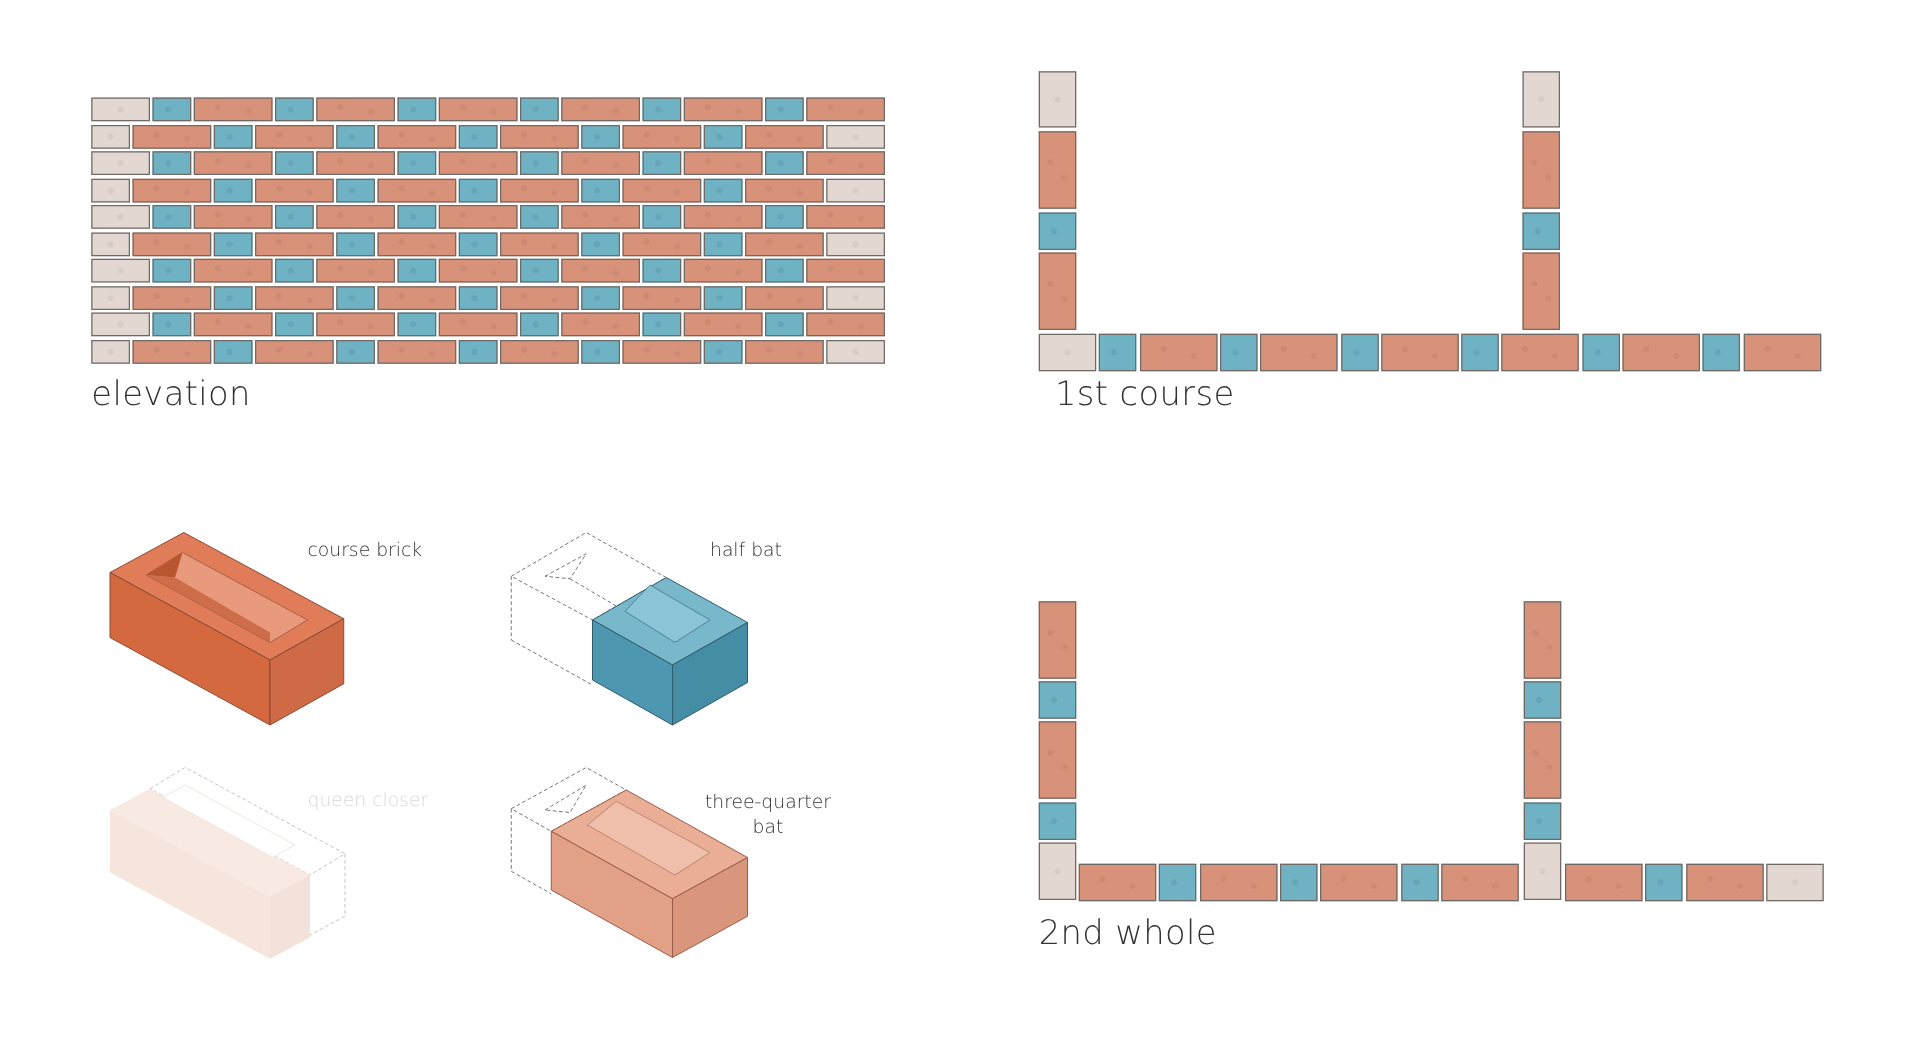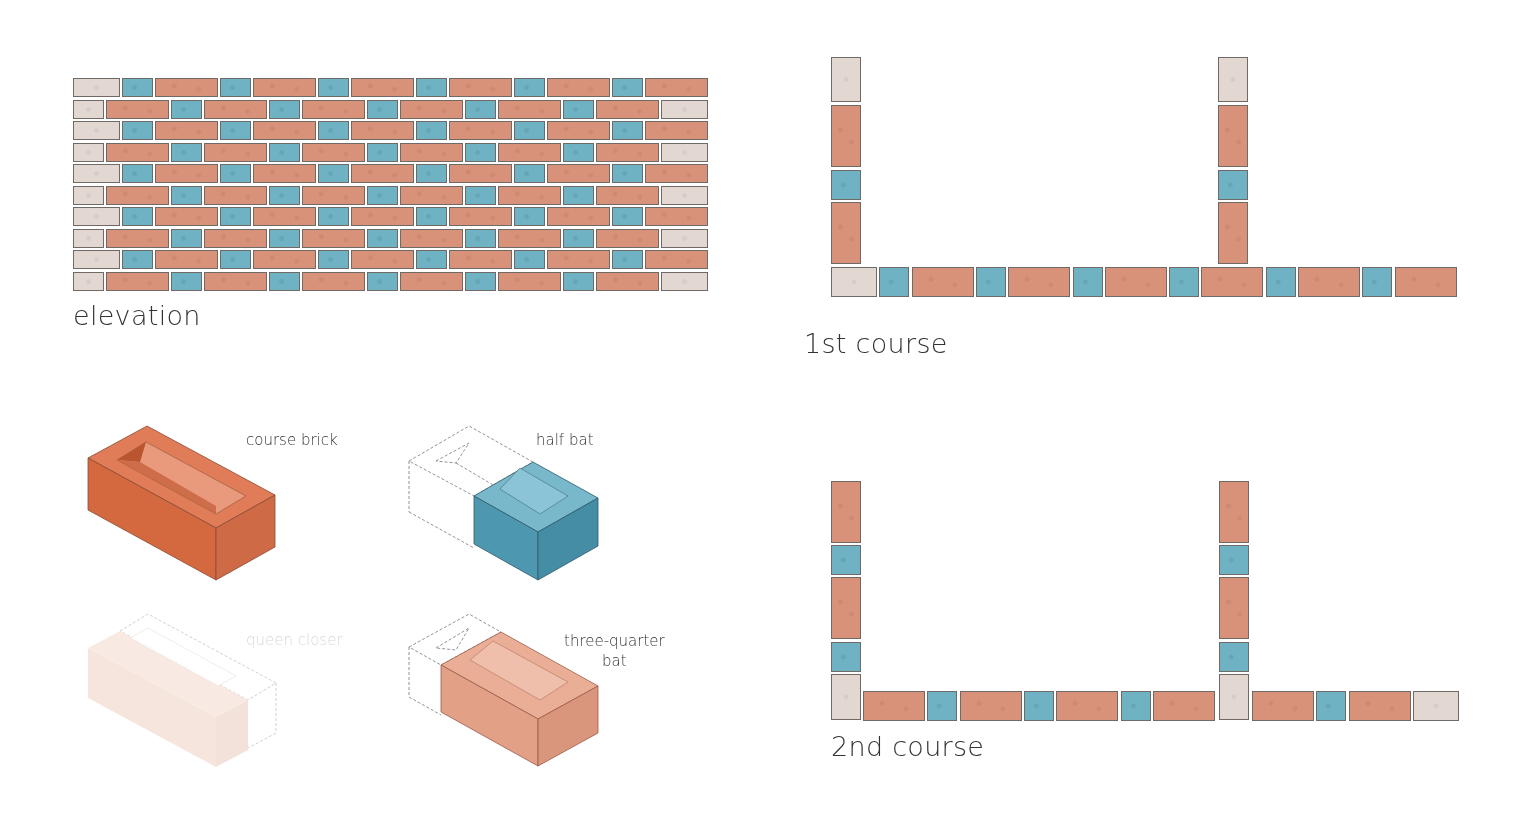--- a/index.html
+++ b/index.html
@@ -167,21 +167,21 @@
     <div class="brick b-orange" style="left: 1008.2px; top: 267px; width: 62px; height: 30px;"></div>
     <div class="brick b-blue" style="left: 1072.5px; top: 267px; width: 30px; height: 30px;"></div>
     <div class="brick b-orange" style="left: 1104.8px; top: 267px; width: 62px; height: 30px;"></div>
     <div class="brick b-blue" style="left: 1169.1px; top: 267px; width: 30px; height: 30px;"></div>
     <div class="brick b-orange" style="left: 1201.4px; top: 267px; width: 62px; height: 30px;"></div>
     <div class="brick b-blue" style="left: 1265.7px; top: 267px; width: 30px; height: 30px;"></div>
     <div class="brick b-orange" style="left: 1298px; top: 267px; width: 62px; height: 30px;"></div>
     <div class="brick b-blue" style="left: 1362.3px; top: 267px; width: 30px; height: 30px;"></div>
     <div class="brick b-orange" style="left: 1394.6px; top: 267px; width: 62px; height: 30px;"></div>
   </div>
-<div class="label big-label" style="left:804px; top:300px;margin-top:28px;">1st course</div>
+<div class="label big-label" style="left:844px; top:300px;">1st course</div>
 
 <div id="course2">
     <div class="brick b-orange" style="left: 831px; top: 481px; width: 30px; height: 62px;"></div>
     <div class="brick b-blue" style="left: 831px; top: 545px; width: 30px; height: 30px;"></div>
     <div class="brick b-orange" style="left: 831px; top: 577px; width: 30px; height: 62px;"></div>
     <div class="brick b-blue" style="left: 831px; top: 642px; width: 30px; height: 30px;"></div>
     <div class="brick b-cream" style="left: 831px; top: 674px; width: 30px; height: 46px;"></div>
     <div class="brick b-orange" style="left: 1219px; top: 481px; width: 30px; height: 62px;"></div>
     <div class="brick b-blue" style="left: 1219px; top: 545px; width: 30px; height: 30px;"></div>
     <div class="brick b-orange" style="left: 1219px; top: 577px; width: 30px; height: 62px;"></div>
@@ -192,21 +192,21 @@
     <div class="brick b-orange" style="left: 959.6px; top: 691px; width: 62px; height: 30px;"></div>
     <div class="brick b-blue" style="left: 1023.9px; top: 691px; width: 30px; height: 30px;"></div>
     <div class="brick b-orange" style="left: 1056.2px; top: 691px; width: 62px; height: 30px;"></div>
     <div class="brick b-blue" style="left: 1120.5px; top: 691px; width: 30px; height: 30px;"></div>
     <div class="brick b-orange" style="left: 1152.8px; top: 691px; width: 62px; height: 30px;"></div>
     <div class="brick b-orange" style="left: 1252px; top: 691px; width: 62px; height: 30px;"></div>
     <div class="brick b-blue" style="left: 1316.3px; top: 691px; width: 30px; height: 30px;"></div>
     <div class="brick b-orange" style="left: 1348.6px; top: 691px; width: 62px; height: 30px;"></div>
     <div class="brick b-cream" style="left: 1412.9px; top: 691px; width: 46px; height: 30px;"></div>
   </div>
-<div class="label big-label" style="left:831px; top:731px;">2nd course</div>
+<div class="label big-label" style="left:831px; top:731px;">2nd whole</div>
 
 <svg style="left:0;top:0;" width="1" height="1">
   <g>
     <polygon points="88,458 147,426 275,495 216,528" fill="#e07c58" stroke="#8a4a35" stroke-width="0.8"></polygon>
     <polygon points="88,458 216,528 216,580 88,510" fill="#d4693f" stroke="#8a4a35" stroke-width="0.8"></polygon>
     <polygon points="216,528 275,495 275,547 216,580" fill="#cf6a46" stroke="#8a4a35" stroke-width="0.8"></polygon>
     <polygon points="117,460 146,442 246,496 216,514" fill="#ea9a7c" stroke="#9c5a42" stroke-width="0.7"></polygon>
     <polygon points="117,460 146,442 140,462" fill="#b9552f"></polygon>
     <polygon points="140,462 216,506 216,514 117,460" fill="#c6613c" opacity="0.8"></polygon>
   </g>
@@ -221,21 +221,21 @@
     <polygon points="436,461 469,443 456,463"></polygon>
     <line x1="456" y1="463" x2="500" y2="489"></line>
   </g>
   <g>
     <polygon points="474,496 533,462 598,498 538,532" fill="#79b7cb" stroke="#2e5c6c" stroke-width="0.8"></polygon>
     <polygon points="474,496 538,532 538,580 474,544" fill="#4e97b0" stroke="#2e5c6c" stroke-width="0.8"></polygon>
     <polygon points="538,532 598,498 598,546 538,580" fill="#458ca5" stroke="#2e5c6c" stroke-width="0.8"></polygon>
     <polygon points="500,489 520,468 568,496 540,514" fill="#8ac4d6" stroke="#3c6f80" stroke-width="0.6"></polygon>
   </g>
 </svg>
-<div class="label small-label" style="left:536px; top:431px;">half bat</div>
+<div class="label small-label" style="left:568px; top:431px;">half bat</div>
 
 <svg style="left:0;top:0;" width="1" height="1">
   <g fill="none" stroke="#bbb" stroke-width="0.7" stroke-dasharray="3,2">
     <polygon points="120,631 148,614 276,683 248,700"></polygon>
     <line x1="276" y1="683" x2="276" y2="733"></line>
     <line x1="276" y1="733" x2="248" y2="748"></line>
   </g>
   <g opacity="0.9">
     <polygon points="88,648 120,631 248,700 216,717" fill="#f8e8e0"></polygon>
     <polygon points="88,648 216,717 216,767 88,698" fill="#f5e3da"></polygon>

